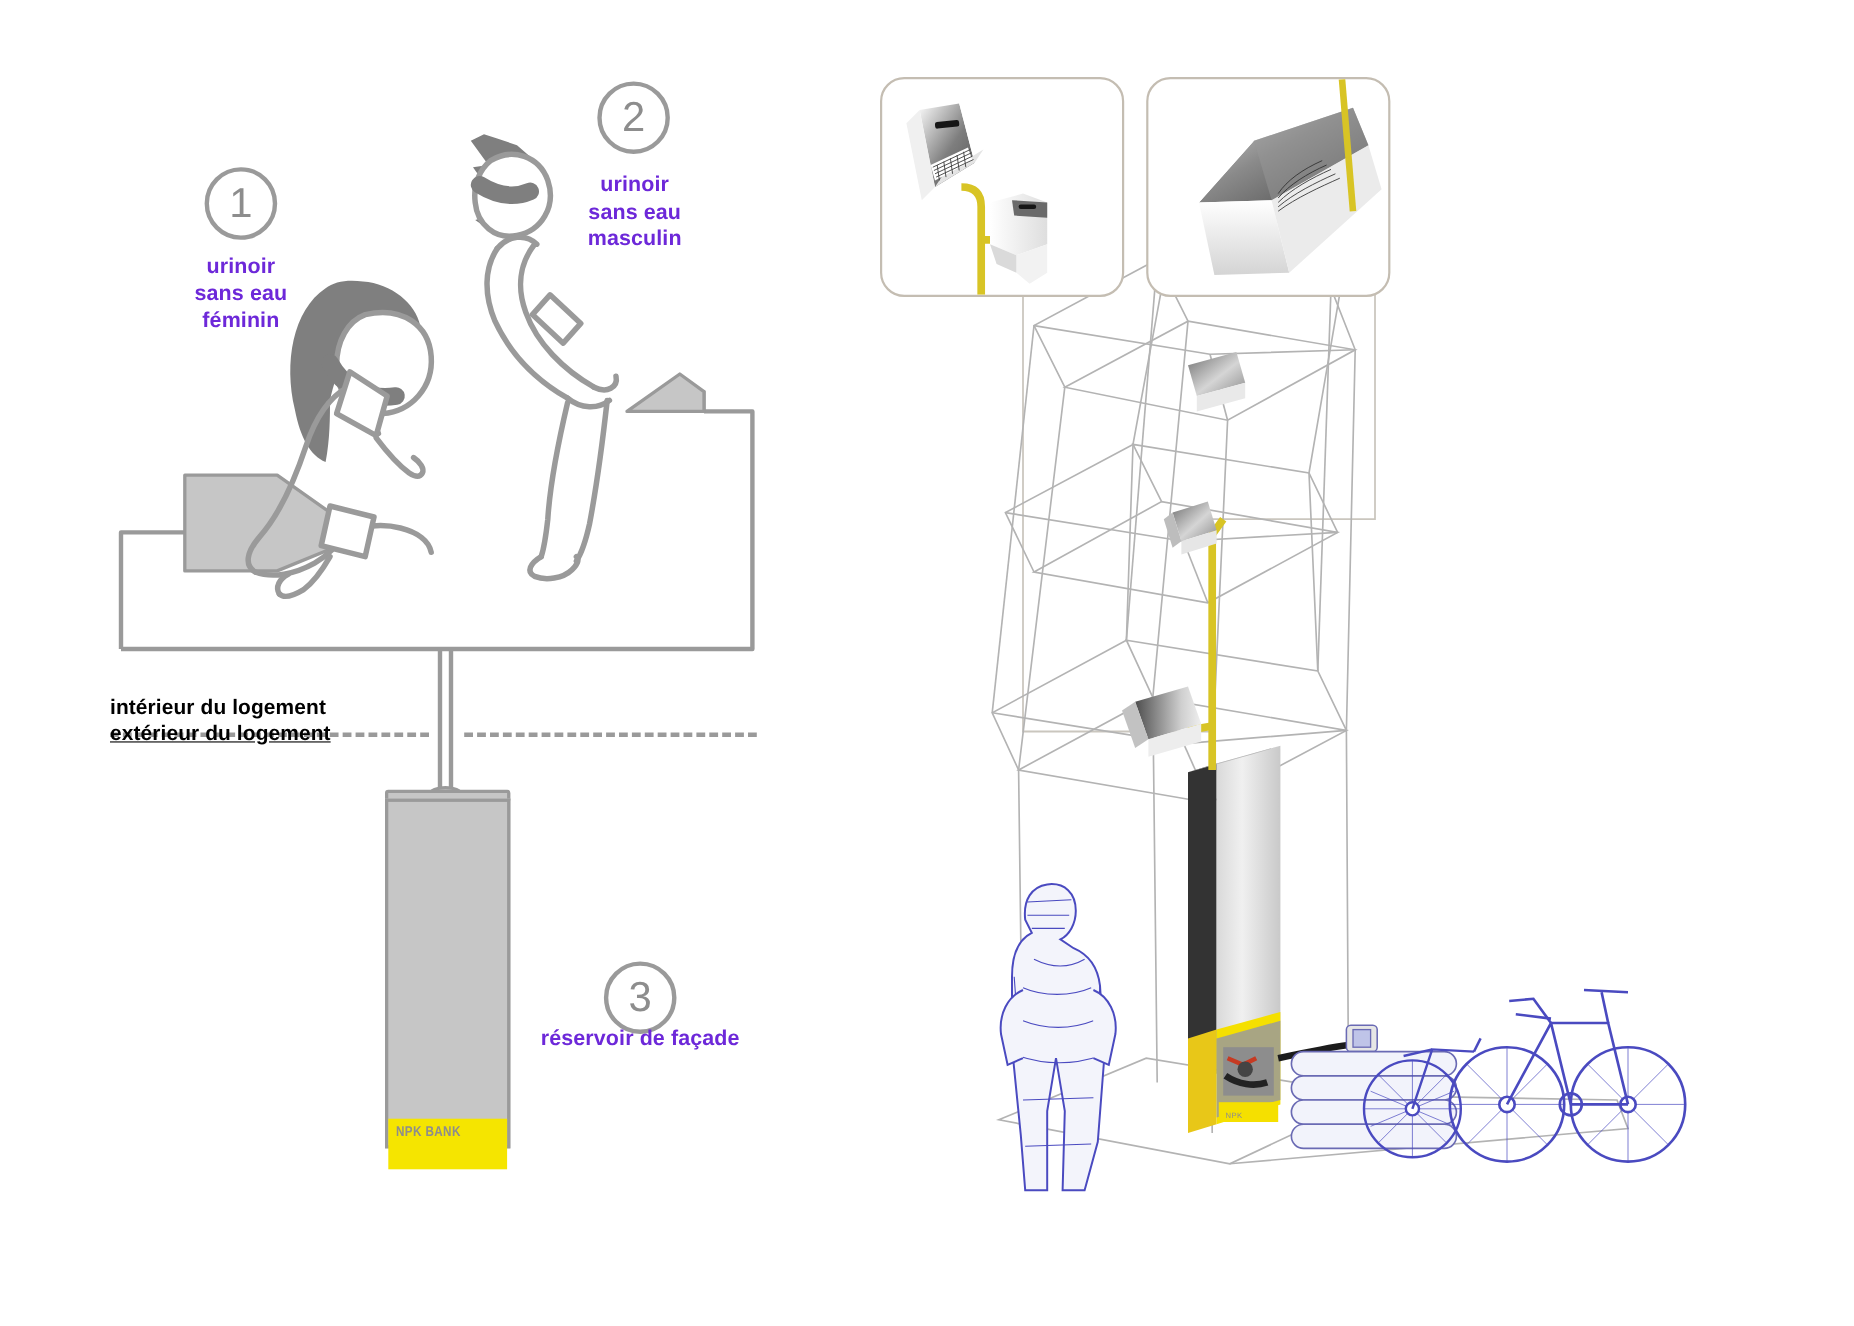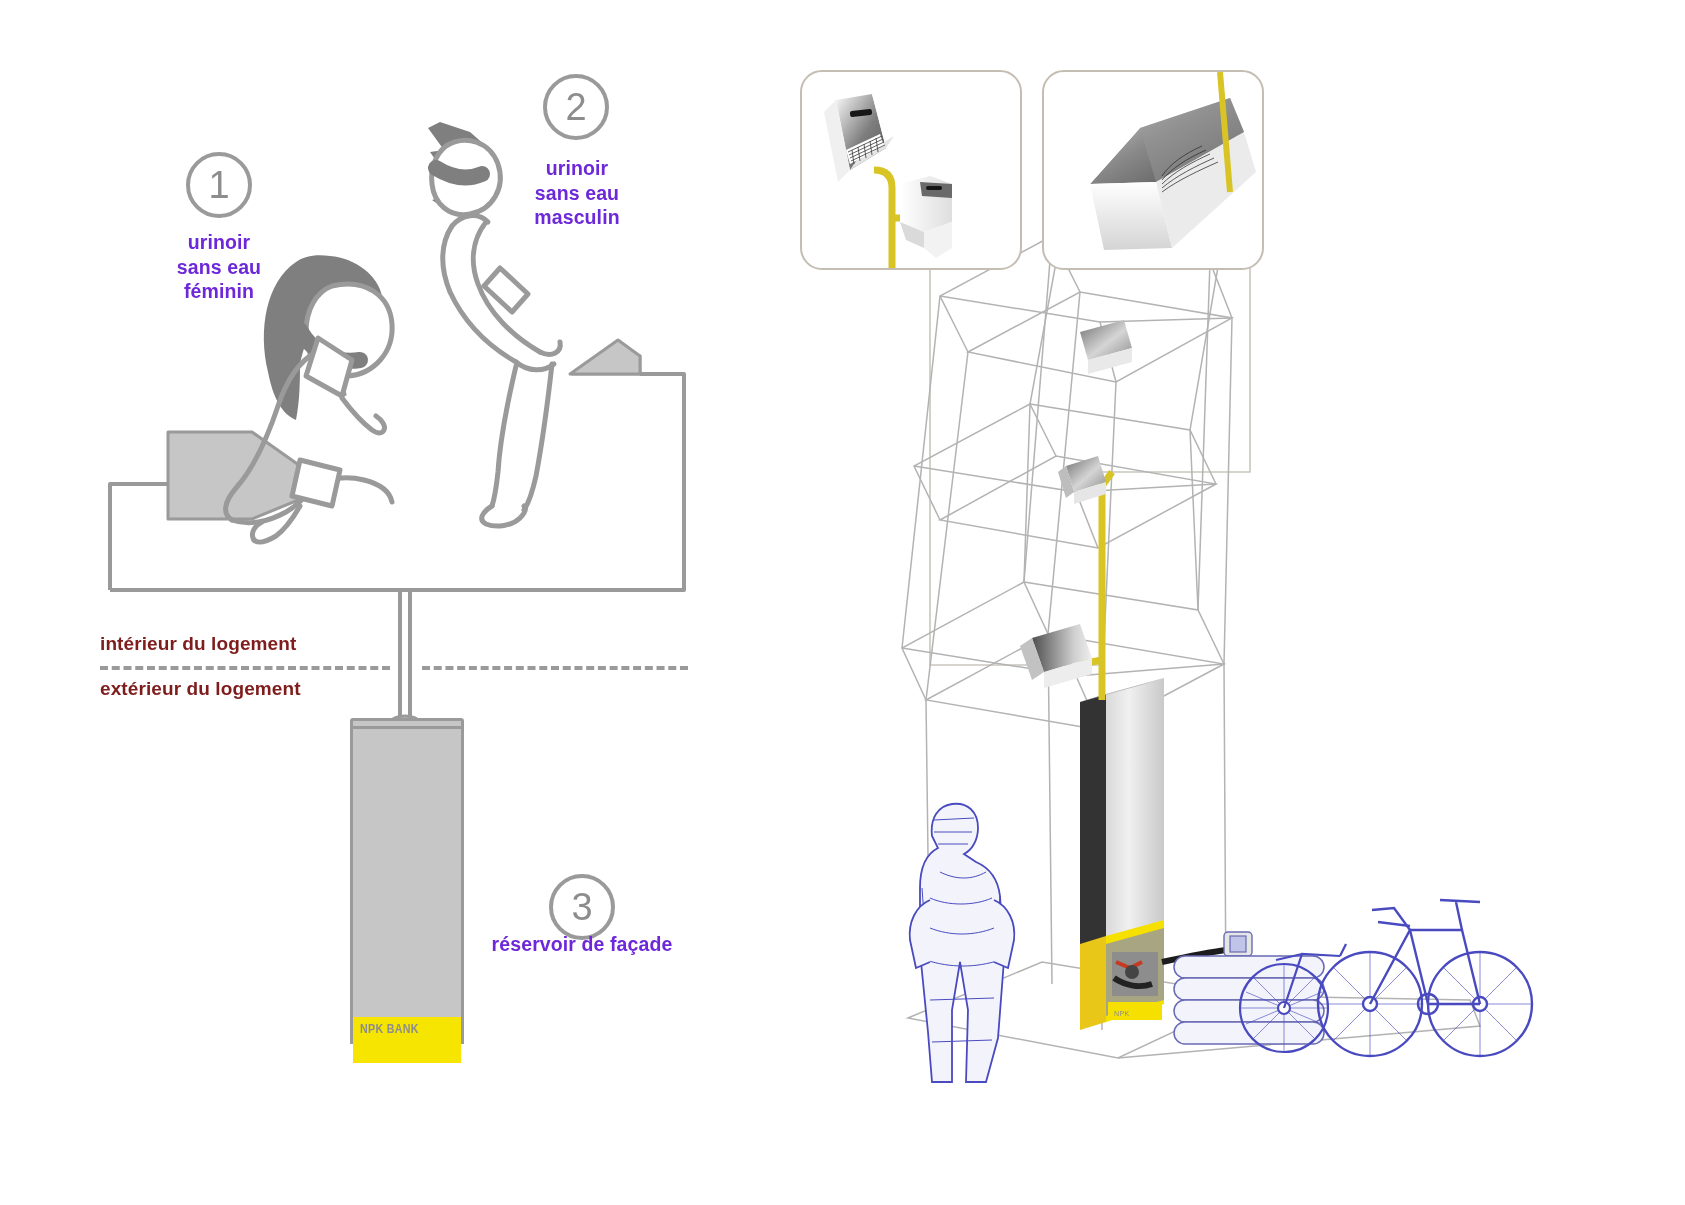--- a/index.html
+++ b/index.html
@@ -20,21 +20,21 @@
     display:flex;align-items:center;justify-content:center;
     font-size:38px;font-weight:400;color:#8d8d8d;line-height:1;
     background:#fff;
   }
   .cap{
     position:absolute;text-align:center;font-weight:bold;
     font-size:19.5px;line-height:1.26;color:#6d28d9;
     letter-spacing:.1px;white-space:pre-line;
   }
   .zone-label{
-    position:absolute;font-weight:bold;font-size:19px;color:#7f1d1d;
+    position:absolute;font-weight:bold;font-size:19px;color:#000000;
     letter-spacing:.1px;white-space:nowrap;
   }
   .dash-line{
     position:absolute;border-top:4px dashed #9a9a9a;height:0;
   }
 
   
   #tank{
     position:absolute;left:350px;top:726px;width:114px;height:318px;
     border:3px solid #9a9a9a;box-sizing:border-box;background:#c6c6c6;
@@ -158,21 +158,21 @@
     <div class="cap" style="left:487px;top:156px;width:180px;">urinoir
 sans eau
 masculin</div>
 
     <div class="num-badge" style="left:549px;top:874px;">3</div>
     <div class="cap" style="left:452px;top:932px;width:260px;">réservoir de façade</div>
 
     <div class="zone-label" style="left:100px;top:633px;">intérieur du logement</div>
     <div class="dash-line" style="left:100px;top:666px;width:290px;"></div>
     <div class="dash-line" style="left:422px;top:666px;width:266px;"></div>
-    <div class="zone-label" style="left:100px;top:678px;">extérieur du logement</div>
+    <div class="zone-label" style="left:100px;top:657px;text-decoration:underline;">extérieur du logement</div>
 
     <div id="tank-cap"></div>
     <div id="tank"></div>
     <div id="tank-yellow"></div>
     <div id="tank-logo">NPK BANK</div>
   </div>
 
   <div id="right-panel">
 
     <svg width="905" height="1205" viewBox="0 0 905 1205">

